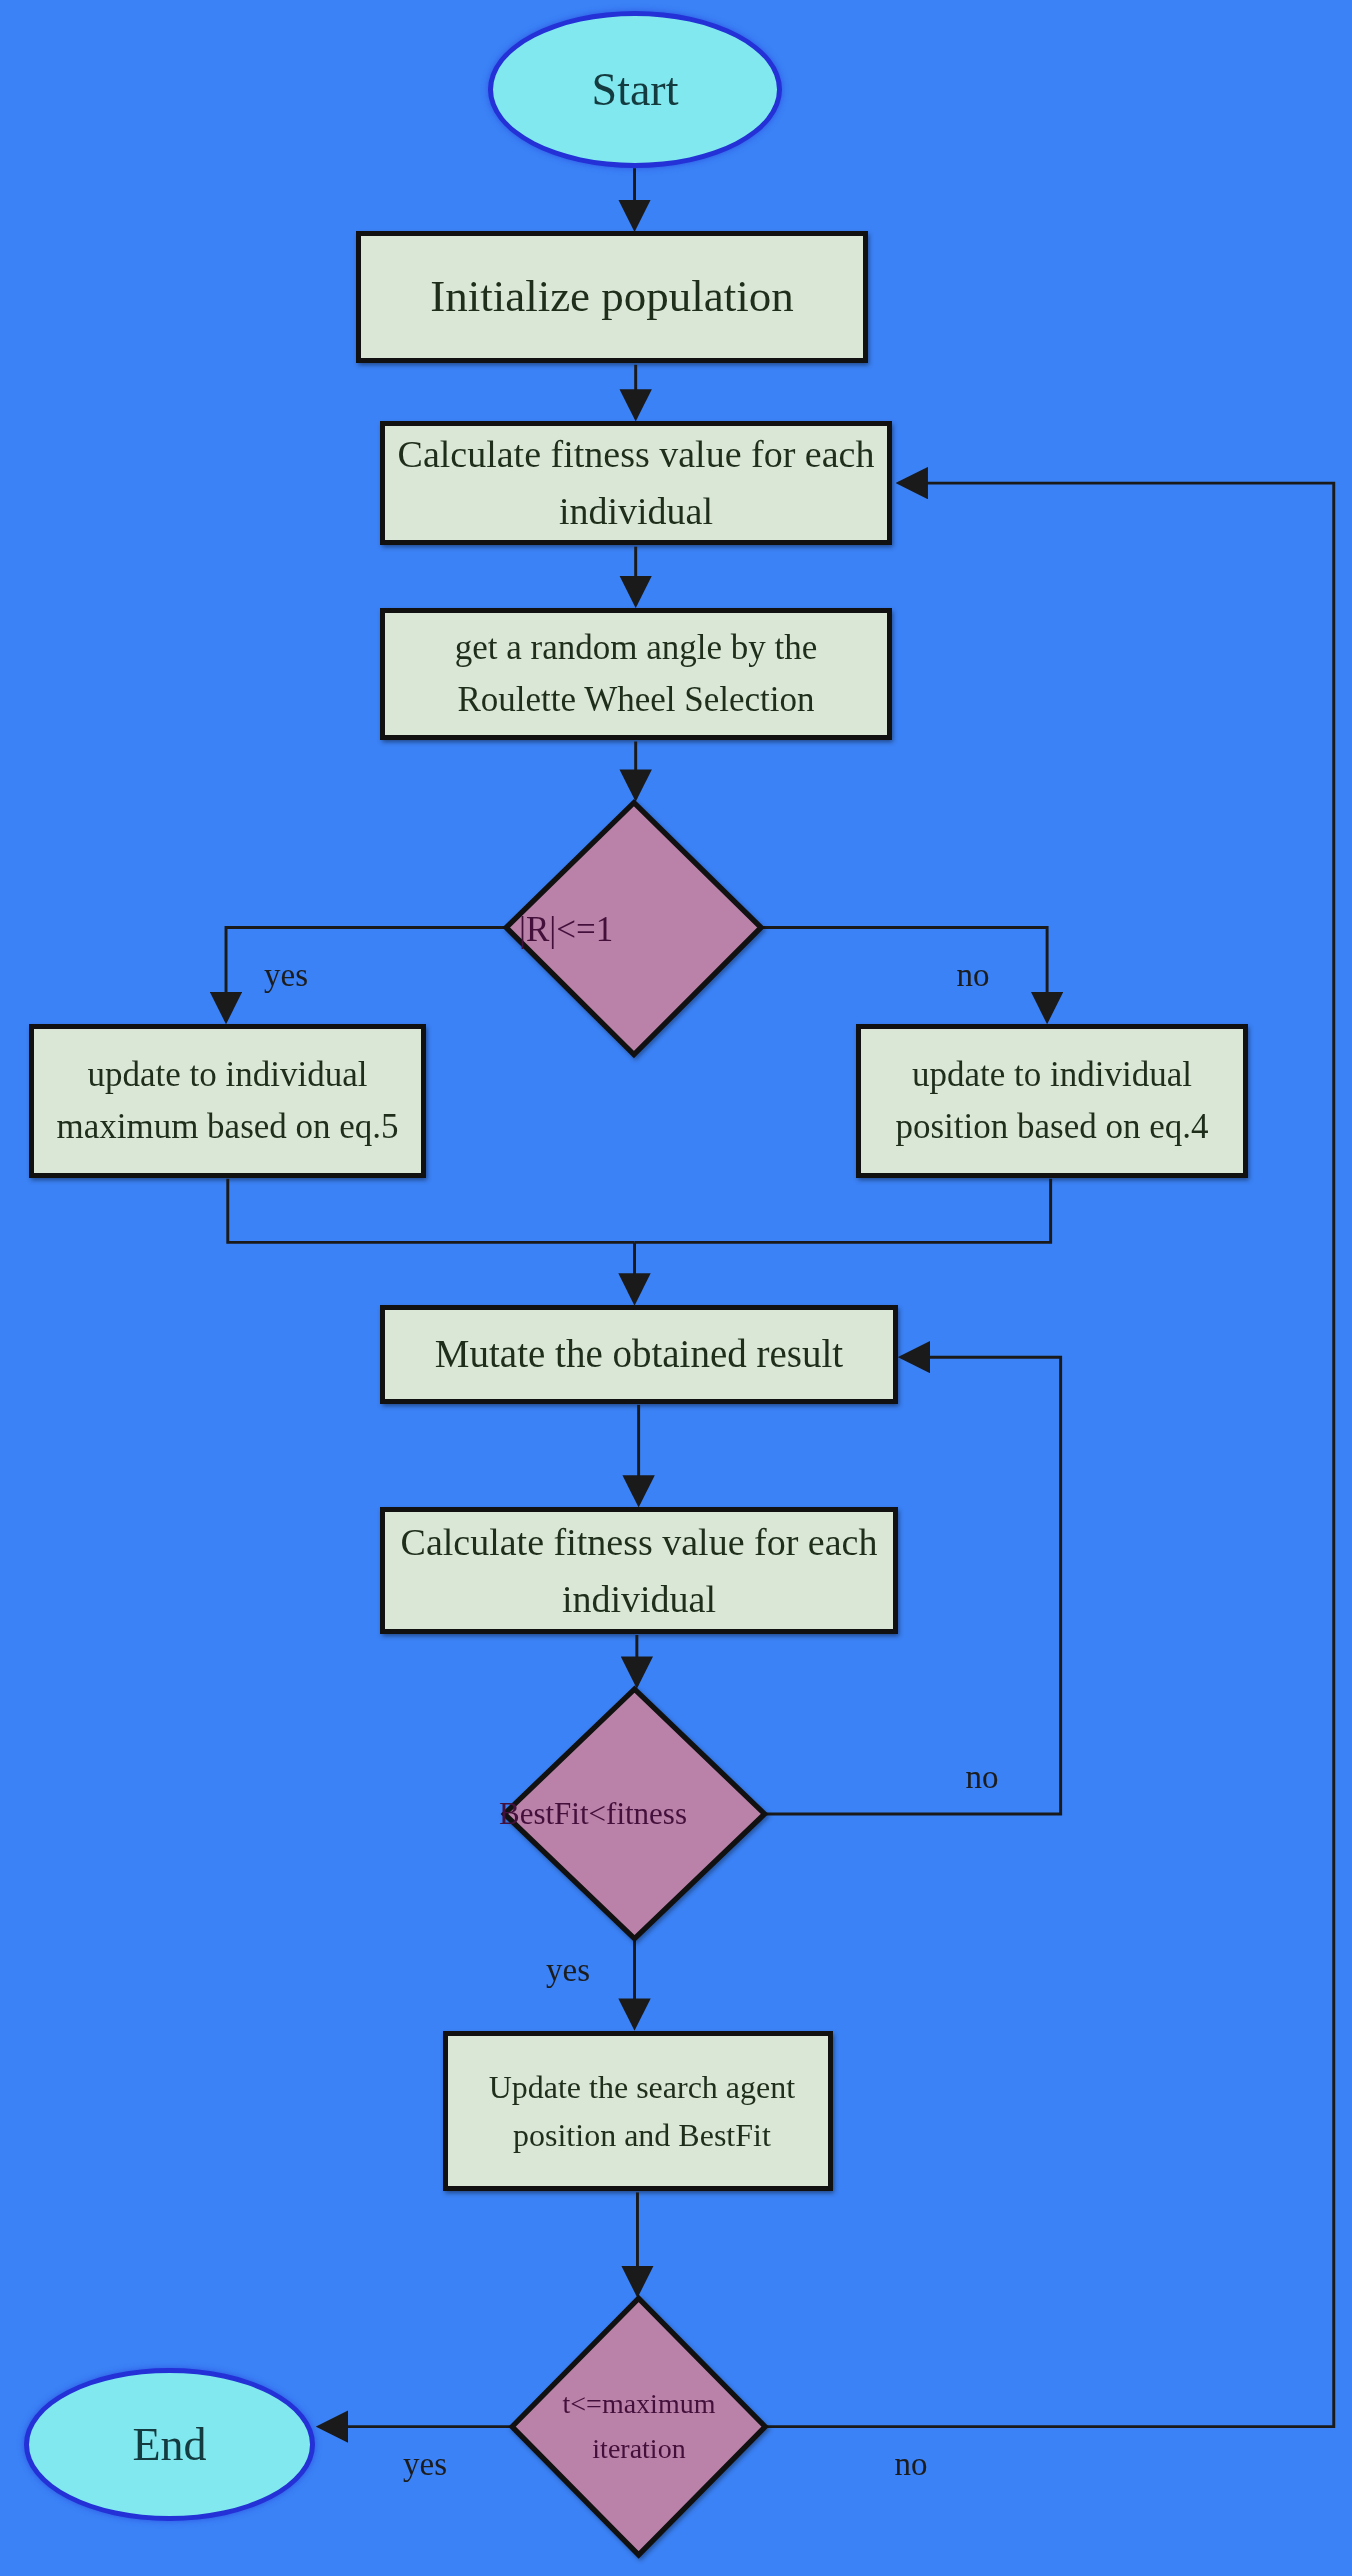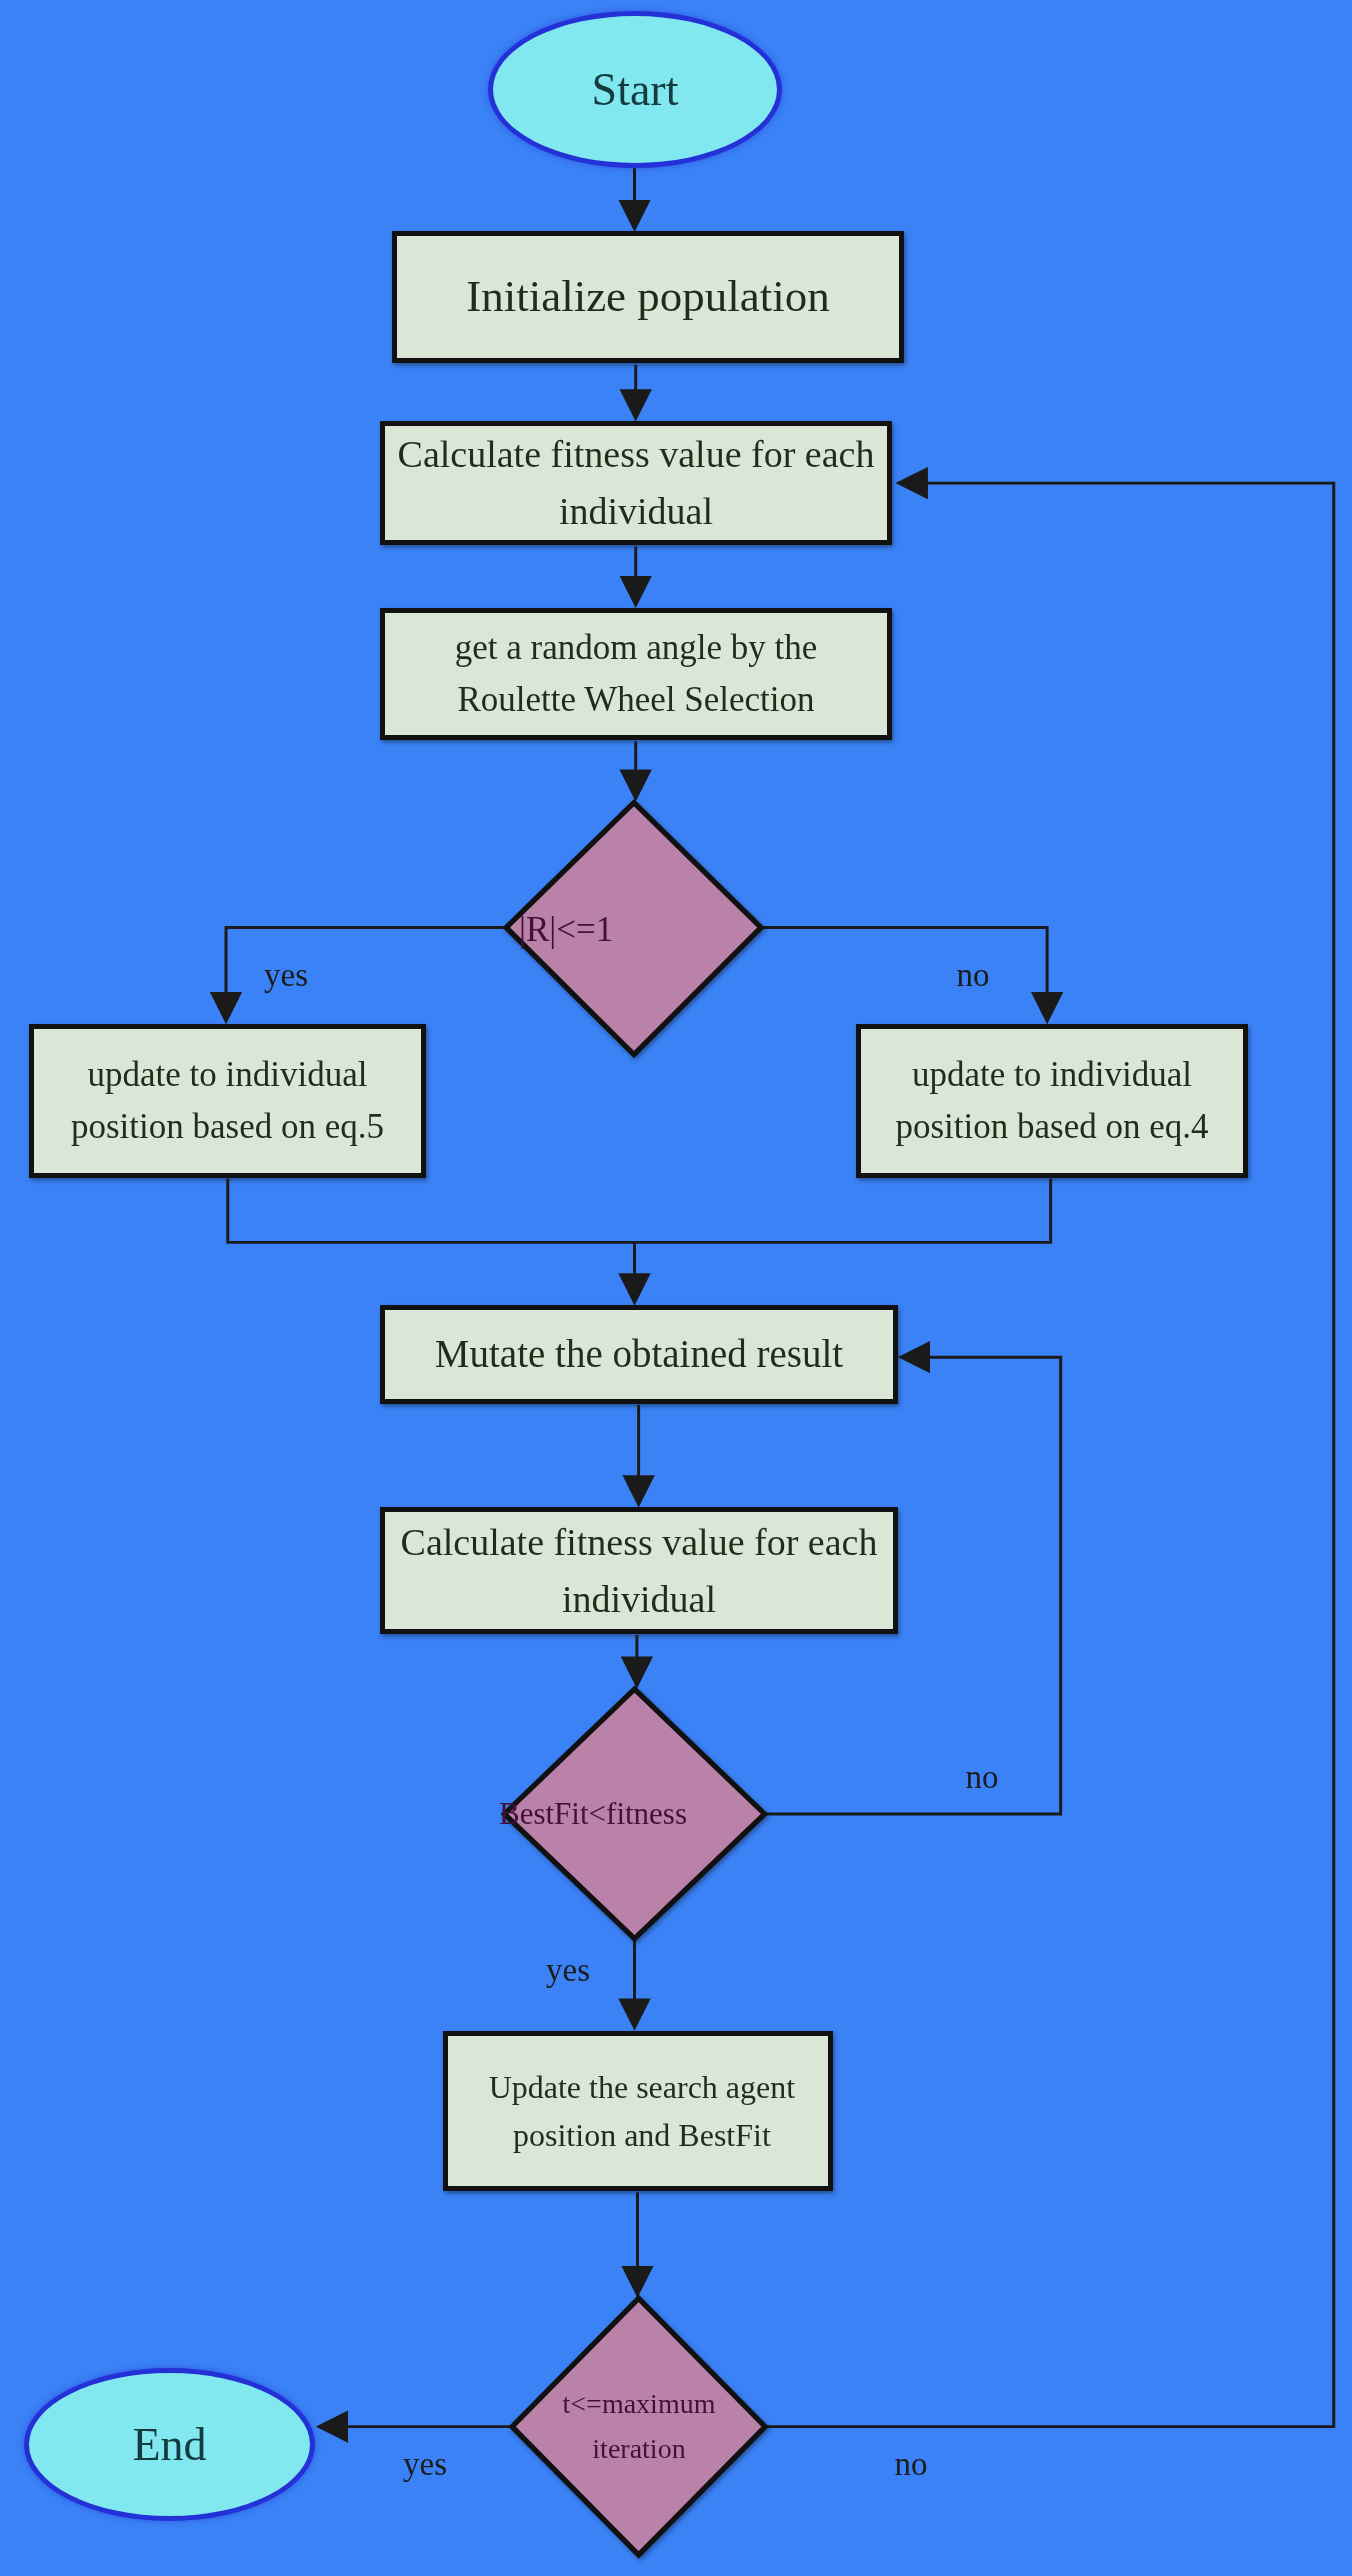--- a/index.html
+++ b/index.html
@@ -39,21 +39,21 @@
   .diamond-text{
     position:absolute;display:flex;align-items:center;justify-content:flex-start;
     text-align:center;color:#43103c;z-index:3;line-height:1.6;
   }
   .edge-label{
     position:absolute;width:100px;height:41px;display:flex;align-items:flex-start;
     justify-content:center;color:#1c1c1c;font-size:33px;z-index:3;
   }
   
   #n-start{left:488px;top:11.2px;width:294px;height:157px;}
-  #n-init{left:392px;top:231px;width:512px;height:132px;font-size:45px;}
+  #n-init{left:356px;top:231px;width:512px;height:132px;font-size:45px;}
   #n-fitness1{left:380px;top:421px;width:512px;height:124px;font-size:38px;}
   #n-roulette{left:380px;top:608px;width:512px;height:132px;font-size:35px;}
   #n-eq5{left:29px;top:1024px;width:397px;height:154px;font-size:35px;}
   #n-eq4{left:856px;top:1024px;width:392px;height:154px;font-size:35px;}
   #n-mutate{left:380px;top:1305px;width:518px;height:99px;font-size:39px;}
   #n-fitness2{left:380px;top:1507px;width:518px;height:127px;font-size:38px;}
   #n-update{left:443px;top:2031px;width:390px;height:160px;font-size:32px;padding-left:16px;}
   #n-end{left:24px;top:2368px;width:291px;height:153px;}
   #t-rcheck{left:519px;top:892px;width:236px;height:75px;font-size:35px;}
   #t-bestfit{left:499px;top:1783px;width:271px;height:61px;font-size:31px;}
@@ -109,21 +109,21 @@
 
   <div class="node process" id="n-fitness1">
     <span>Calculate fitness value for each individual</span>
   </div>
 
   <div class="node process" id="n-roulette">
     <span>get a random angle by the Roulette Wheel Selection</span>
   </div>
 
   <div class="node process" id="n-eq5">
-    <span>update to individual position based on eq.5</span>
+    <span>update to individual maximum based on eq.5</span>
   </div>
 
   <div class="node process" id="n-eq4">
     <span>update to individual position based on eq.4</span>
   </div>
 
   <div class="node process" id="n-mutate">
     <span>Mutate the obtained result</span>
   </div>
 

